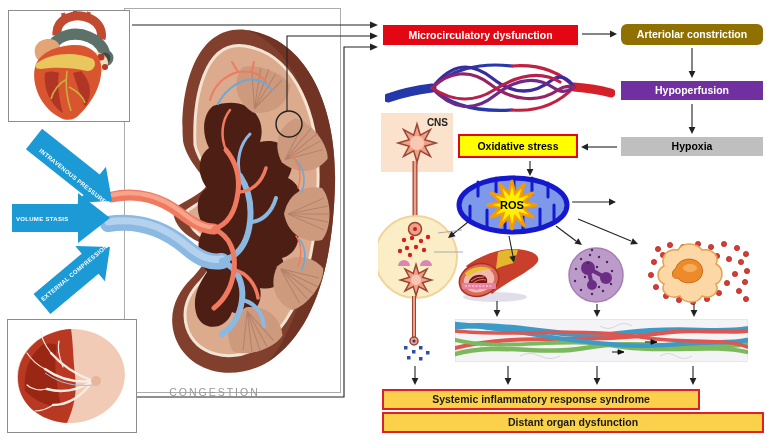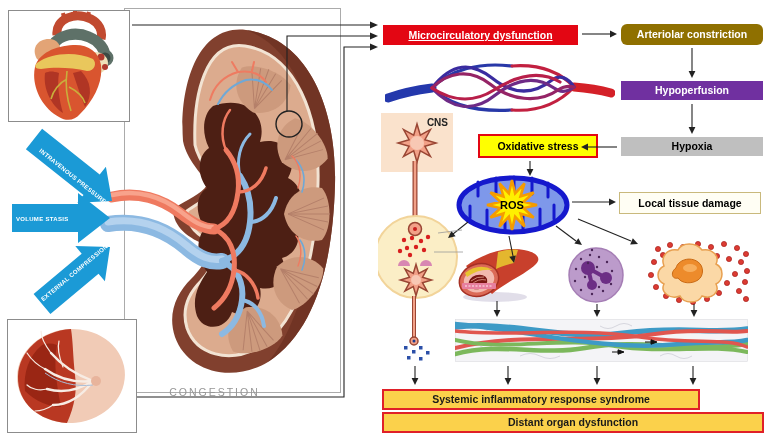--- a/index.html
+++ b/index.html
@@ -3,25 +3,25 @@
 <meta charset="utf-8">
 <style>
   html,body{margin:0;padding:0;background:#fff;}
   .canvas{position:relative;width:767px;height:442px;background:#fff;overflow:hidden;
           font-family:"Liberation Sans",sans-serif;}
   .abs{position:absolute;}
   svg{display:block;}
   
   .fbox{position:absolute;display:flex;align-items:center;justify-content:center;
         font-weight:bold;text-align:center;font-size:10.5px;line-height:1;box-sizing:border-box;}
-  .b-red{left:383px;top:25px;width:195px;height:20px;background:var(--c-red);color:#fff;text-decoration:underline;}
+  .b-red{left:383px;top:25px;width:195px;height:20px;background:var(--c-red);color:#fff;}
   .b-olive{left:621px;top:24px;width:142px;height:21px;background:var(--c-olive);color:#fff;border-radius:6px;}
   .b-purple{left:621px;top:81px;width:142px;height:19px;background:var(--c-purple);color:#fff;text-align:right;}
   .b-gray{left:621px;top:137px;width:142px;height:19px;background:var(--c-gray);color:#000;}
-  .b-oxid{left:478px;top:134px;width:120px;height:24px;background:var(--c-yellow);
+  .b-oxid{left:458px;top:134px;width:120px;height:24px;background:var(--c-yellow);
           border:2.5px solid var(--c-red);color:#000;}
   .b-local{left:619px;top:192px;width:142px;height:22px;background:var(--c-cream);
            border:1.5px solid var(--c-cream_border);color:#000;}
   .b-sirs{left:382px;top:389px;width:318px;height:21px;background:var(--c-gold);
           border:2.5px solid var(--c-border_red);color:#1a1a1a;}
   .b-distant{left:382px;top:412px;width:382px;height:21px;background:var(--c-gold);
           border:2.5px solid var(--c-border_red);color:#1a1a1a;}
   
   .img-box{position:absolute;background:#fff;border:1.5px solid #8c8c8c;box-sizing:border-box;}
   .hb{left:8px;top:10px;width:122px;height:112px;}
@@ -347,23 +347,20 @@
   </div>
   <div class="fbox b-purple">
     <span>Hypoperfusion</span>
   </div>
   <div class="fbox b-gray">
     <span>Hypoxia</span>
   </div>
   <div class="fbox b-oxid">
     <span>Oxidative stress</span>
   </div>
-  <div class="fbox b-local">
-    <span>Local tissue damage</span>
-  </div>
   <div class="fbox b-sirs">
     <span>Systemic inflammatory response syndrome</span>
   </div>
   <div class="fbox b-distant">
     <span>Distant organ dysfunction</span>
   </div>
 
   <svg class="abs overlay" style="left:0;top:0" width="767" height="442" viewBox="0 0 767 442">
     <g stroke="#222" stroke-width="1.1" fill="none">
       <path d="M 132,25 H 370"></path>

